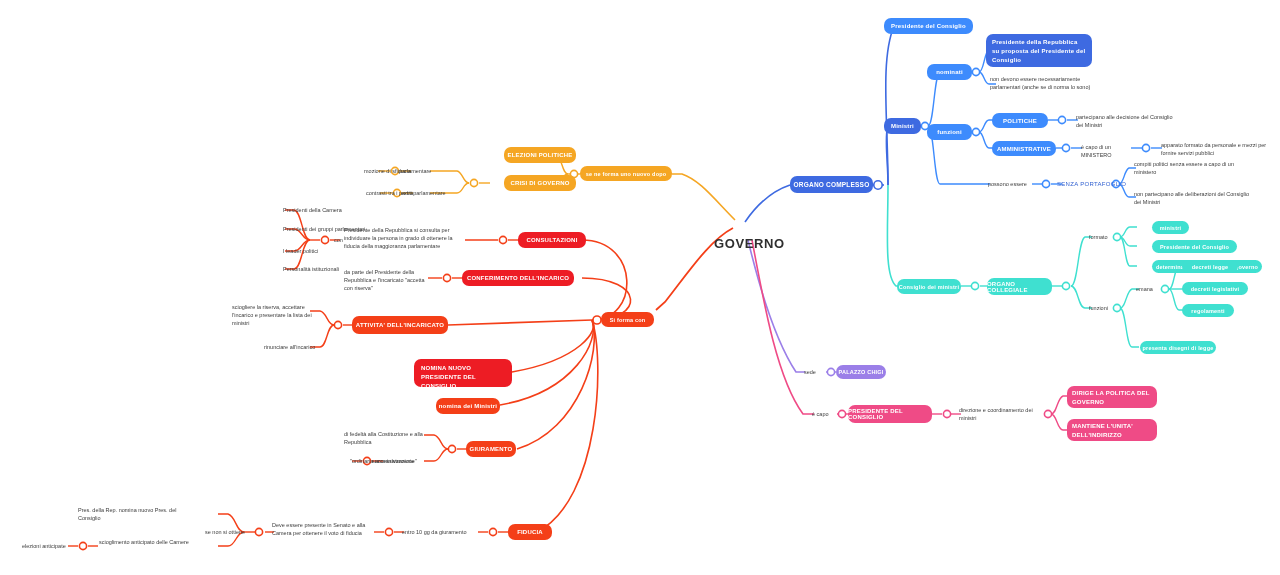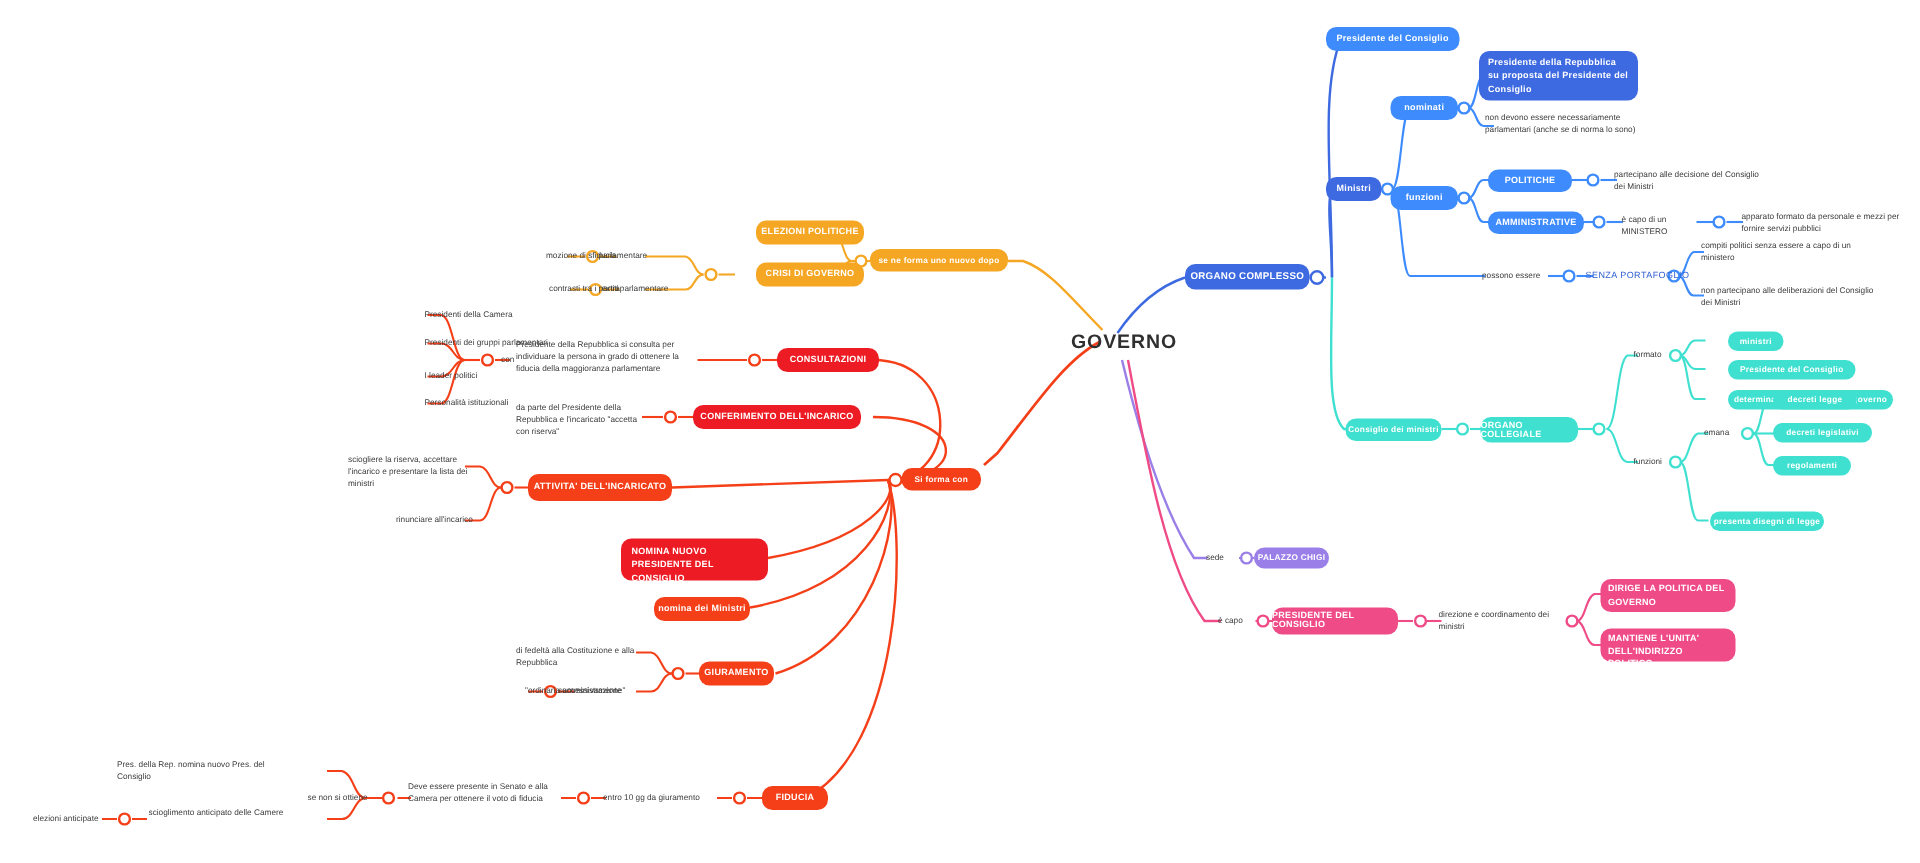--- a/index.html
+++ b/index.html
@@ -174,21 +174,21 @@
       <circle cx="338" cy="325" r="3.6" stroke="#f43f18"></circle>
       <circle cx="452" cy="449" r="3.6" stroke="#f43f18"></circle>
       <circle cx="367" cy="461" r="3.6" stroke="#f43f18"></circle>
       <circle cx="493" cy="532" r="3.6" stroke="#f43f18"></circle>
       <circle cx="389" cy="532" r="3.6" stroke="#f43f18"></circle>
       <circle cx="259" cy="532" r="3.6" stroke="#f43f18"></circle>
       <circle cx="83" cy="546" r="3.6" stroke="#f43f18"></circle>
     </g>
   </svg>
 
-  <div class="root" style="left:714px;top:220px;">GOVERNO</div>
+  <div class="root" style="left:714px;top:236px;">GOVERNO</div>
 
   <div class="node" style="left:790px;top:176px;width:83px;height:17px;background:#3e6ae1;font-size:6.5px;justify-content:center;">
     <span>ORGANO COMPLESSO</span>
   </div>
 
   <div class="node" style="left:884px;top:18px;width:89px;height:16px;background:#3d8bfd;font-size:6px;padding-left:7px;">
     <span>Presidente del Consiglio</span>
   </div>
 
   <div class="node" style="left:884px;top:118px;width:37px;height:16px;background:#3e6ae1;font-size:6px;justify-content:center;">

